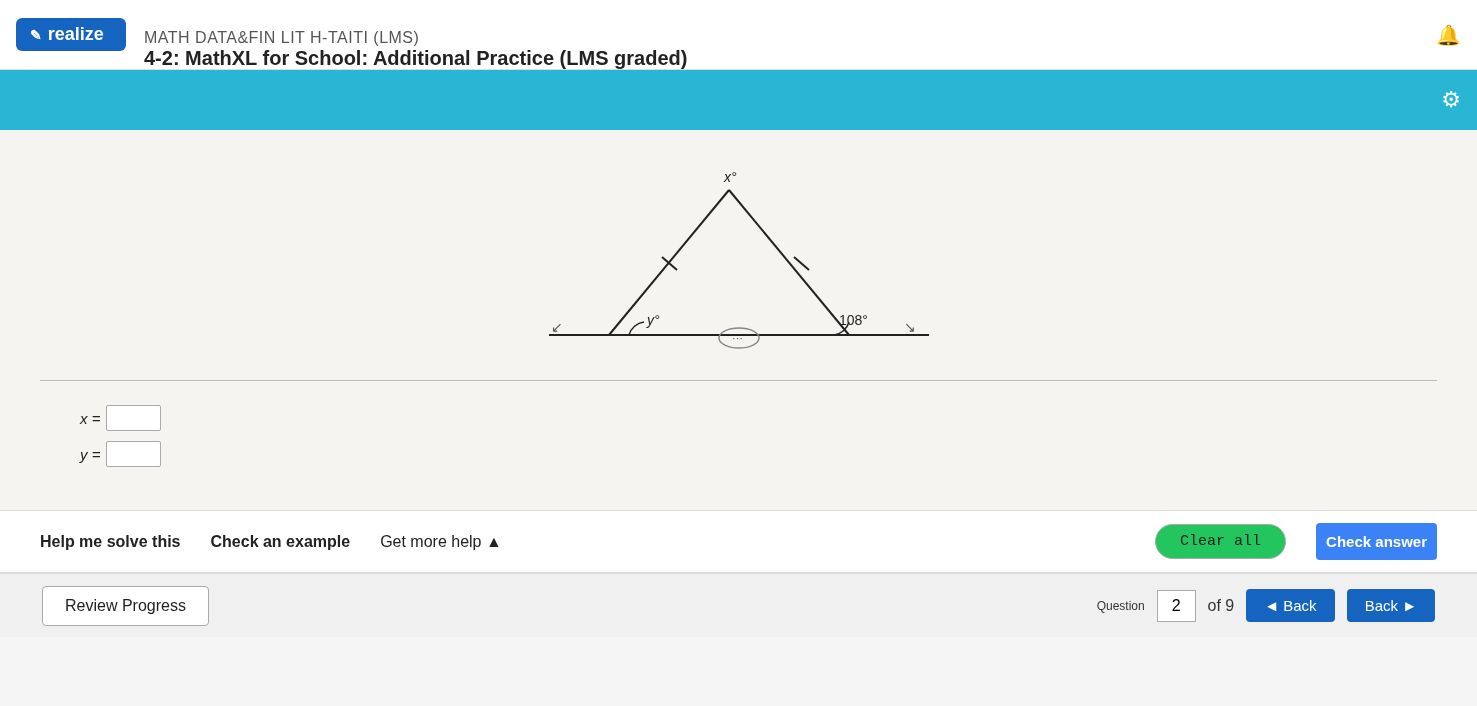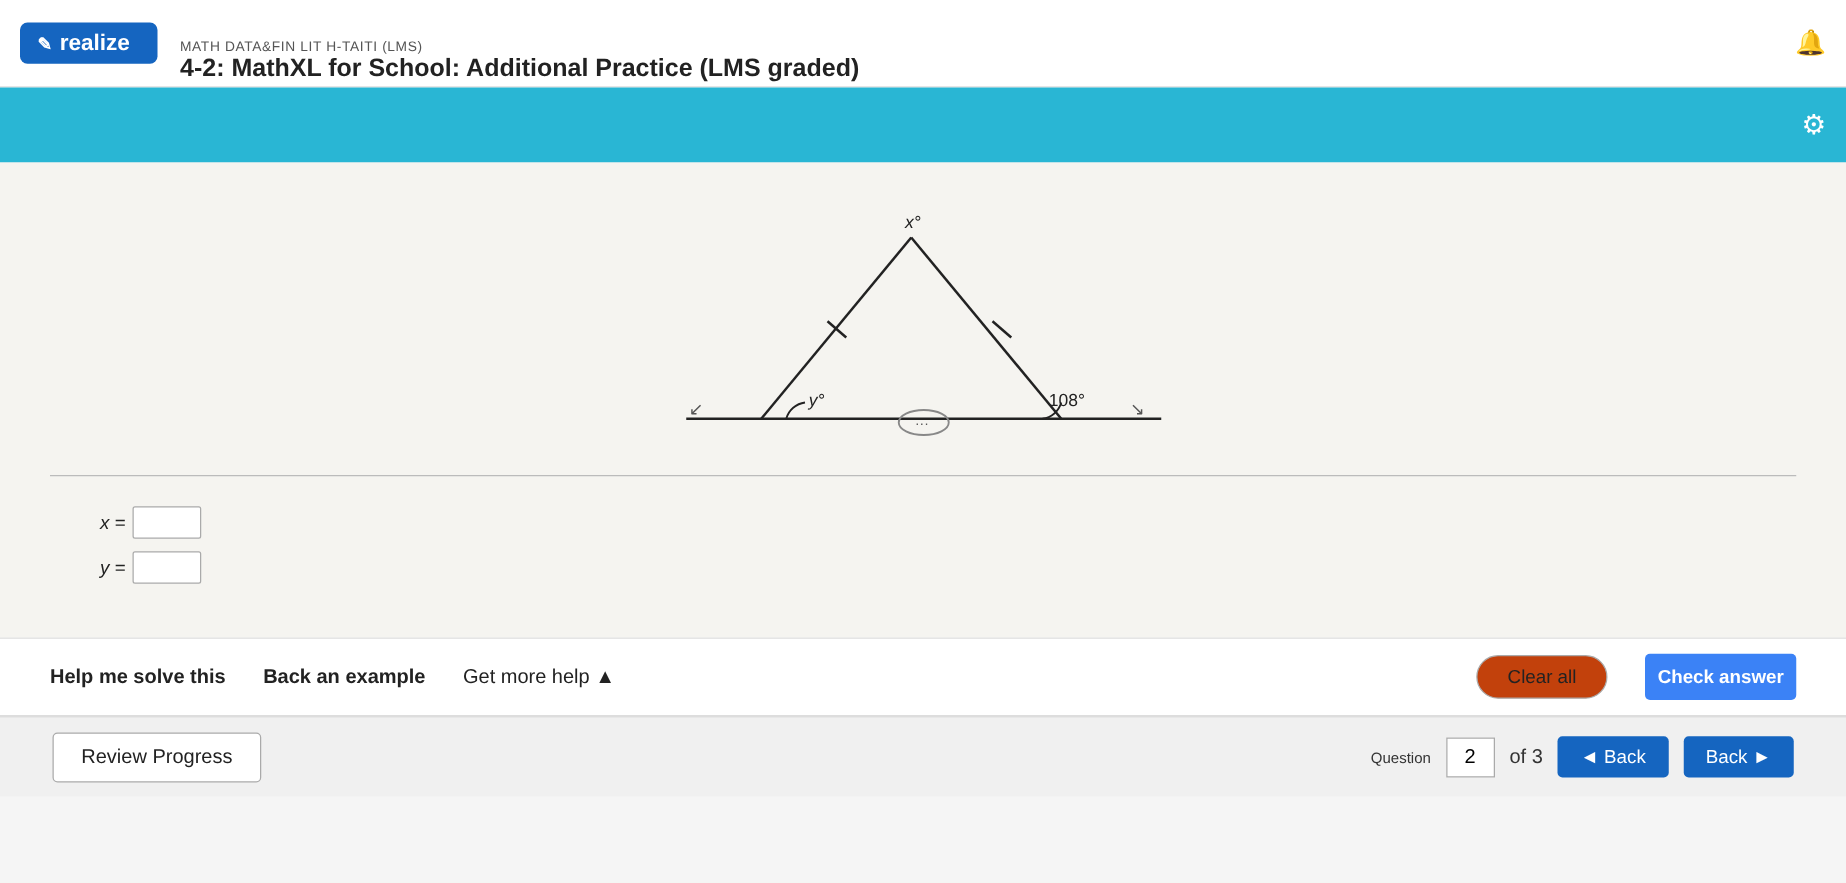--- a/index.html
+++ b/index.html
@@ -34,21 +34,21 @@
       min-width: 110px;
     }
     .realize-logo .edit-icon {
       font-size: 14px;
     }
     .header-title-block {
       display: flex;
       flex-direction: column;
     }
     .header-subtitle {
-      font-size: 11px;
+      font-size: 16px;
       color: #555;
       text-transform: uppercase;
       letter-spacing: 0.5px;
       margin-top: 29px;
     }
     .header-title {
       font-size: 20px;
       font-weight: bold;
       color: #222;
     }
@@ -151,27 +151,28 @@
       text-decoration: none;
     }
     .get-more-help {
       font-size: 16px;
       color: #222;
       cursor: pointer;
       text-align: center;
     }
     .clear-all-btn {
       margin-left: auto;
-      background: #c2410c;
+      background: #22c55e;
       border: 1px solid #aaa;
       border-radius: 20px;
       padding: 8px 24px;
       font-size: 15px;
       cursor: pointer;
       color: #222;
+      font-family: Liberation Mono, monospace;
     }
     .check-answer-btn {
       background: #3b82f6;
       color: #fff;
       border: none;
       border-radius: 4px;
       padding: 10px 10px;
       font-size: 15px;
       font-weight: bold;
       cursor: pointer;
@@ -306,28 +307,28 @@
     </div>
     <div class="input-row">
       <span class="input-label"><i>y</i> =</span>
       <input class="answer-input" type="text" value="" style="">
     </div>
   </div>
 </div>
 
 <div class="action-bar">
   <a class="action-link">Help me solve this</a>
-  <a class="action-link">Back an example</a>
+  <a class="action-link">Check an example</a>
   <span class="get-more-help">Get more help ▲</span>
   <button class="clear-all-btn">Clear all</button>
   <button class="check-answer-btn">Check answer</button>
 </div>
 
 <div class="bottom-bar">
   <button class="review-progress-btn">Review Progress</button>
   <div class="pagination-area">
     <span class="question-label">Question</span>
     <span class="question-number-box">2</span>
-    <span class="of-total">of 3</span>
+    <span class="of-total">of 9</span>
     <button class="back-btn">◄  Back</button>
     <button class="next-btn">Back  ►</button>
   </div>
 </div>
 
 </body></html>

